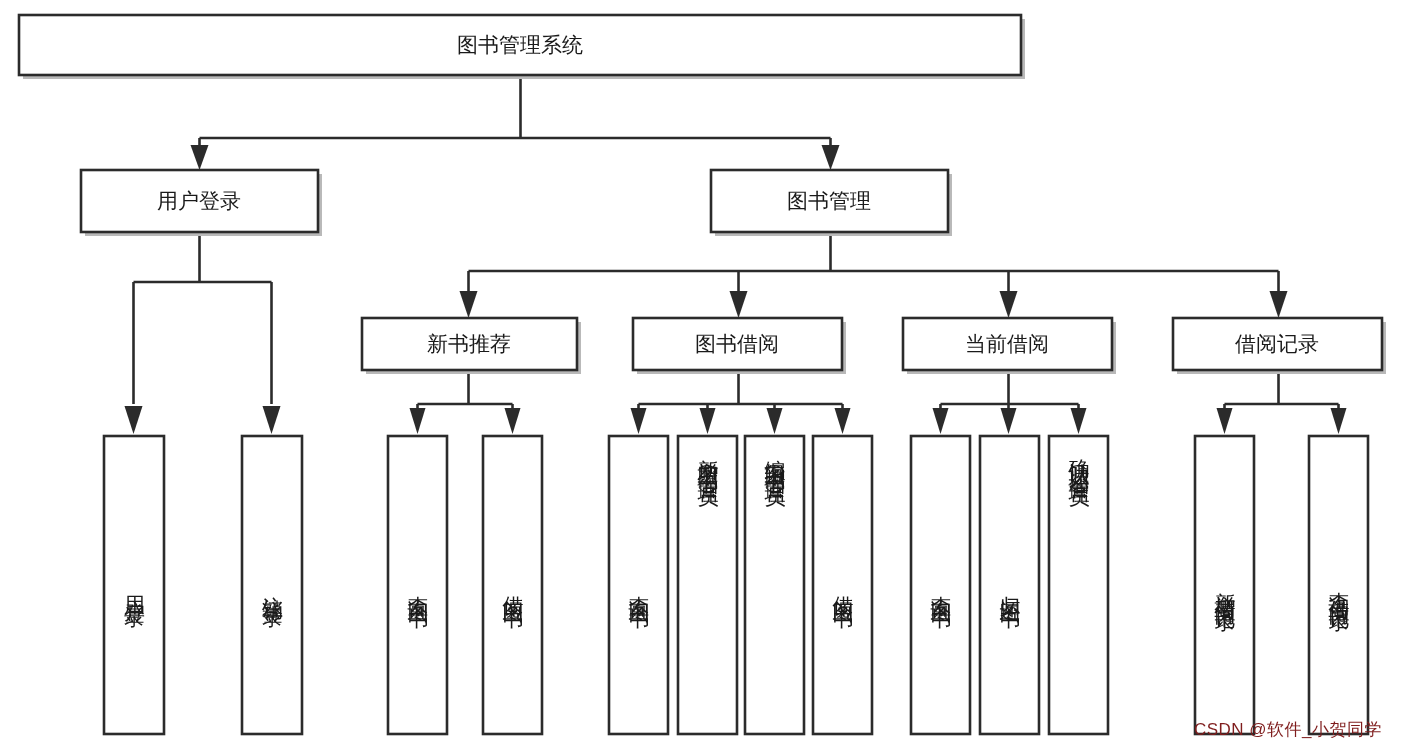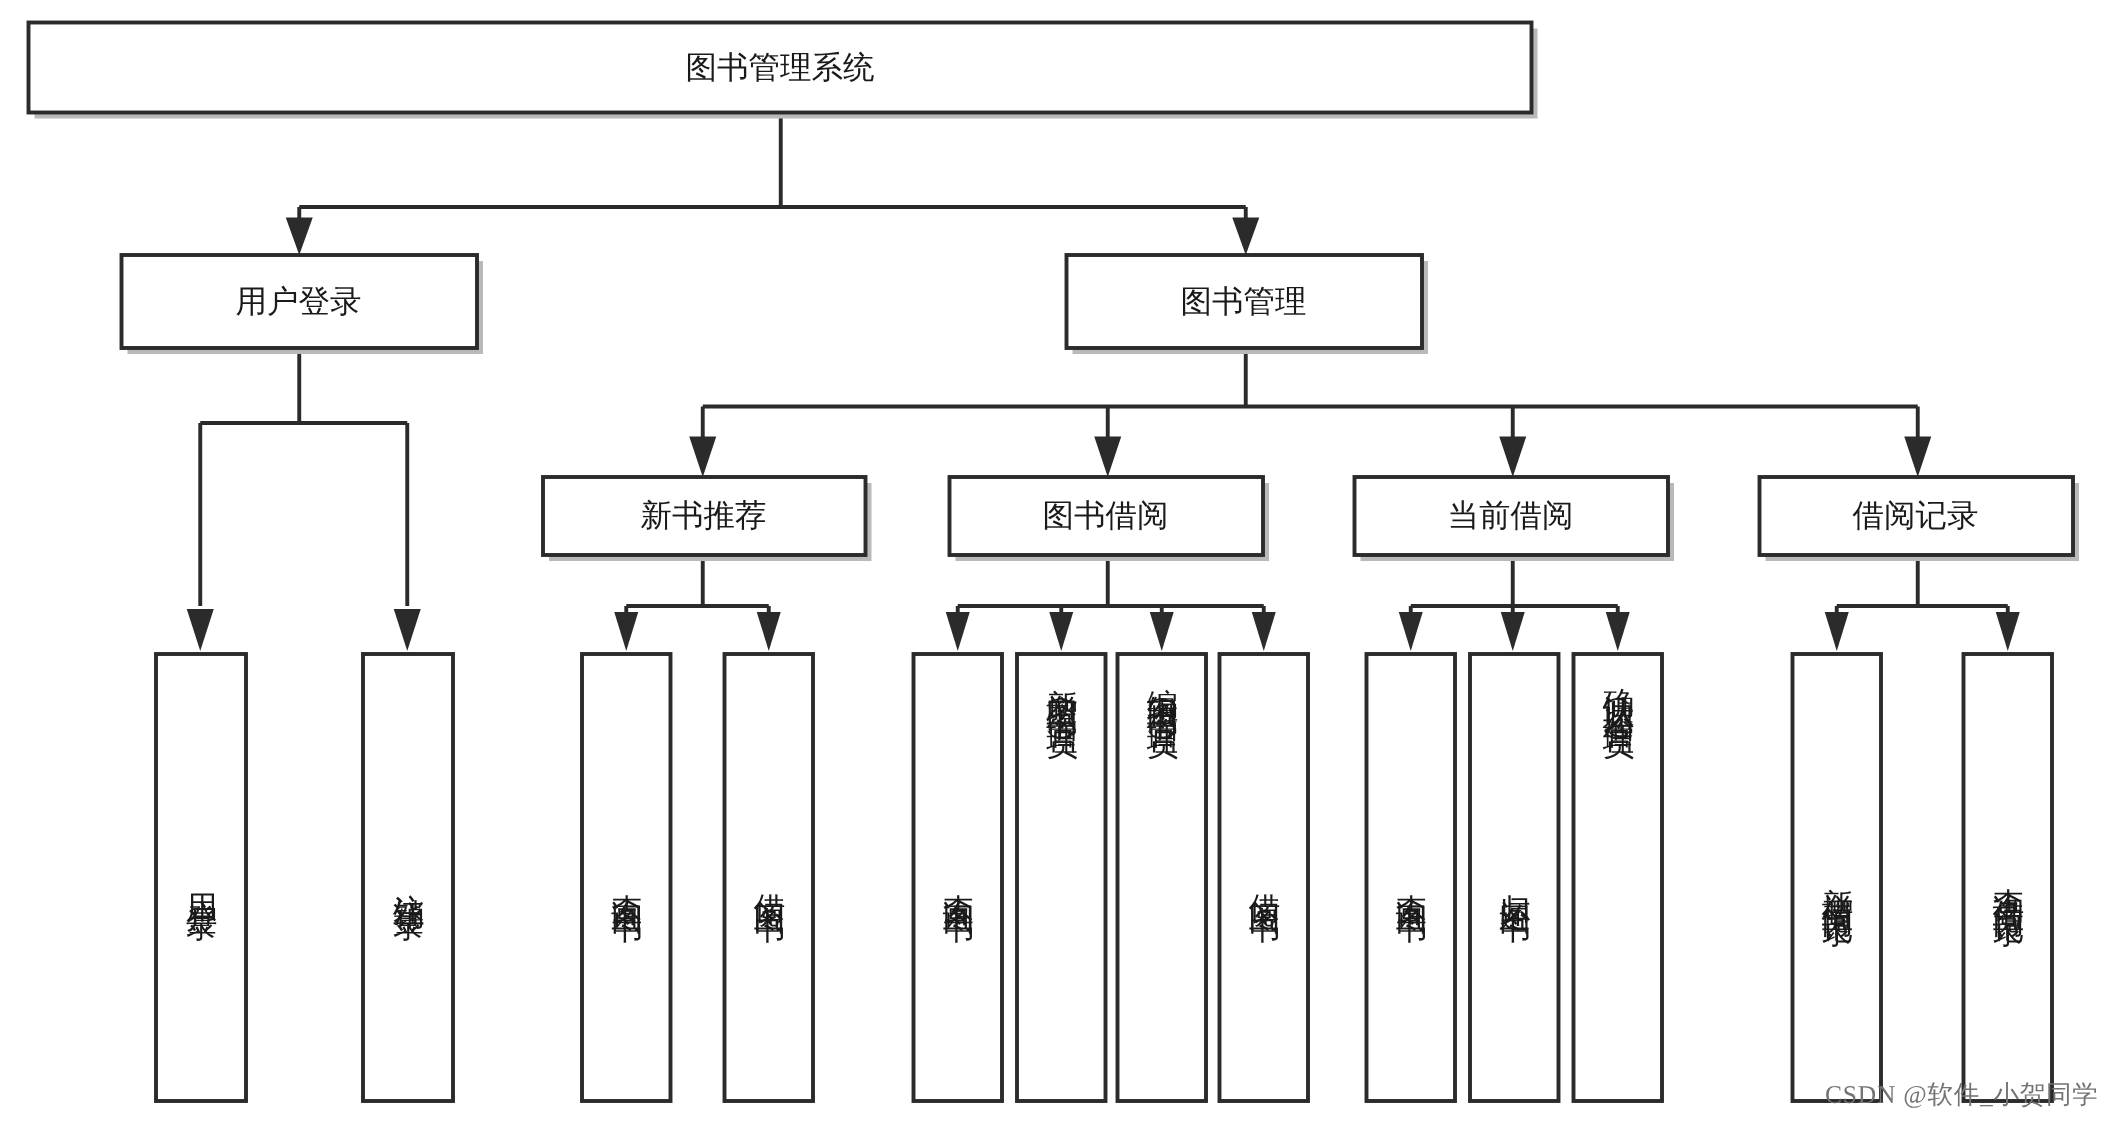--- a/index.html
+++ b/index.html
@@ -58,25 +58,25 @@
     font-family: "DejaVu Sans", "Liberation Sans", sans-serif;
     font-size: 21px;
     fill: #1a1a1a;
     writing-mode: vertical-rl;
     text-orientation: upright;
     letter-spacing: 4px;
     white-space: pre;
   }
   .watermark {
     position: absolute;
-    right: 6px;
+    right: 23px;
     bottom: 6px;
-    font-family: Liberation Serif, serif;
+    font-family: Liberation Sans, sans-serif;
     font-size: 17px;
-    color: #737373;
+    color: #7f1d1d;
     letter-spacing: 0.5px;
     user-select: none;
     pointer-events: none;
   }
 </style>
 </head>
 <body>
 
 <div id="diagram-root">
 

